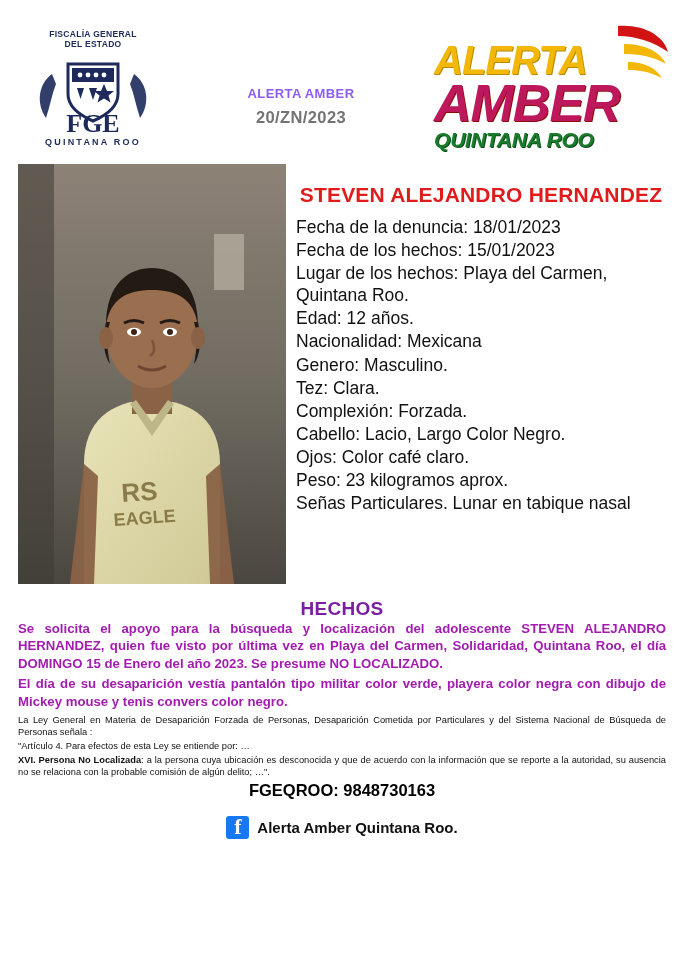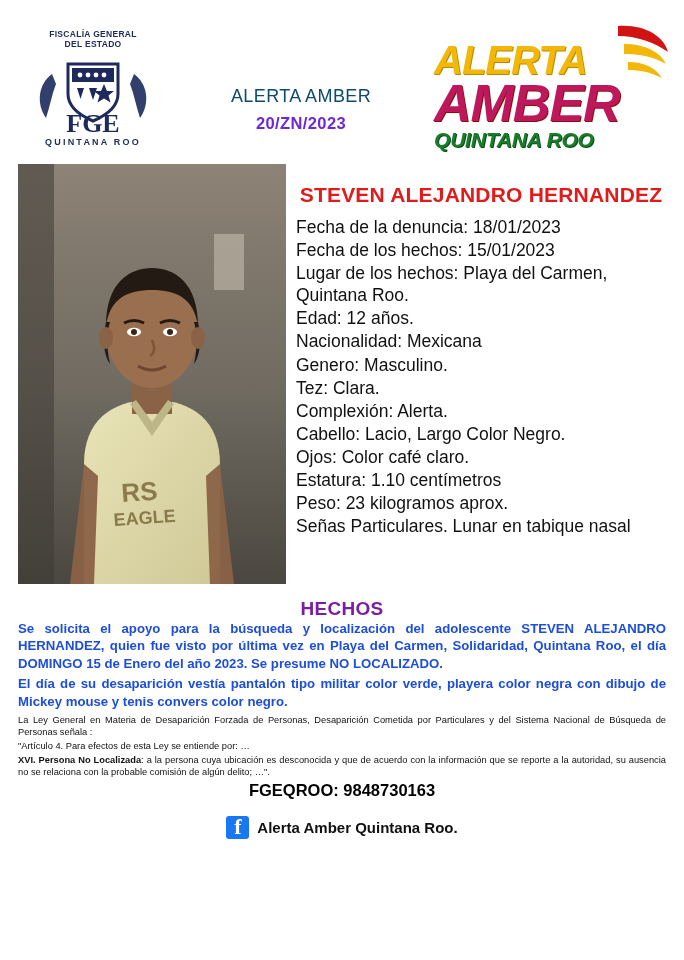--- a/index.html
+++ b/index.html
@@ -60,29 +60,29 @@
     color: #1d2a5b;
     margin-top: 1px;
   }
 
   .title-block {
     flex: 1;
     text-align: center;
     padding-top: 70px;
   }
   .title-block .t1 {
-    font-size: 18px;
-    font-weight: normal;
-    color: #0c4a6e;
+    font-size: 13px;
+    font-weight: bold;
+    color: #8b5cf6;
     letter-spacing: .4px;
   }
   .title-block .t2 {
     font-size: 16.5px;
     font-weight: bold;
-    color: #6d28d9;
+    color: #737373;
     margin-top: 7px;
     letter-spacing: .4px;
   }
 
   
   .amber-logo {
     width: 232px;
     padding-top: 14px;
     position: relative;
   }
@@ -170,21 +170,21 @@
     font-weight: bold;
     font-size: 19px;
     margin-top: 14px;
     letter-spacing: .3px;
   }
   .hechos-p {
     font-size: 13.2px;
     font-weight: bold;
     line-height: 1.32;
     text-align: justify;
-    color: #1d4ed8;
+    color: #a21caf;
     margin: 0 0 3px 0;
   }
   .legal {
     font-size: 9.3px;
     line-height: 1.3;
     color: #111;
     text-align: justify;
     margin-top: 4px;
   }
   .legal .b { font-weight: bold; }
@@ -365,33 +365,29 @@
       <div class="field">
         <span class="lbl">Genero:</span>
         <span>Masculino.</span>
       </div>
       <div class="field">
         <span class="lbl">Tez:</span>
         <span>Clara.</span>
       </div>
       <div class="field">
         <span class="lbl"> Complexión:</span>
-        <span>Alerta.</span>
+        <span>Forzada.</span>
       </div>
       <div class="field">
         <span class="lbl">Cabello:</span>
         <span>Lacio, Largo Color Negro.</span>
       </div>
       <div class="field">
         <span class="lbl">Ojos:</span>
         <span>Color café claro.</span>
-      </div>
-      <div class="field">
-        <span class="lbl">Estatura:</span>
-        <span>1.10 centímetros</span>
       </div>
       <div class="field">
         <span class="lbl">Peso:</span>
         <span>23 kilogramos aprox.</span>
       </div>
       <div class="field justify">
         <span class="lbl">Señas</span>
         <span>Particulares.  Lunar  en tabique nasal</span>
       </div>
     </div>

